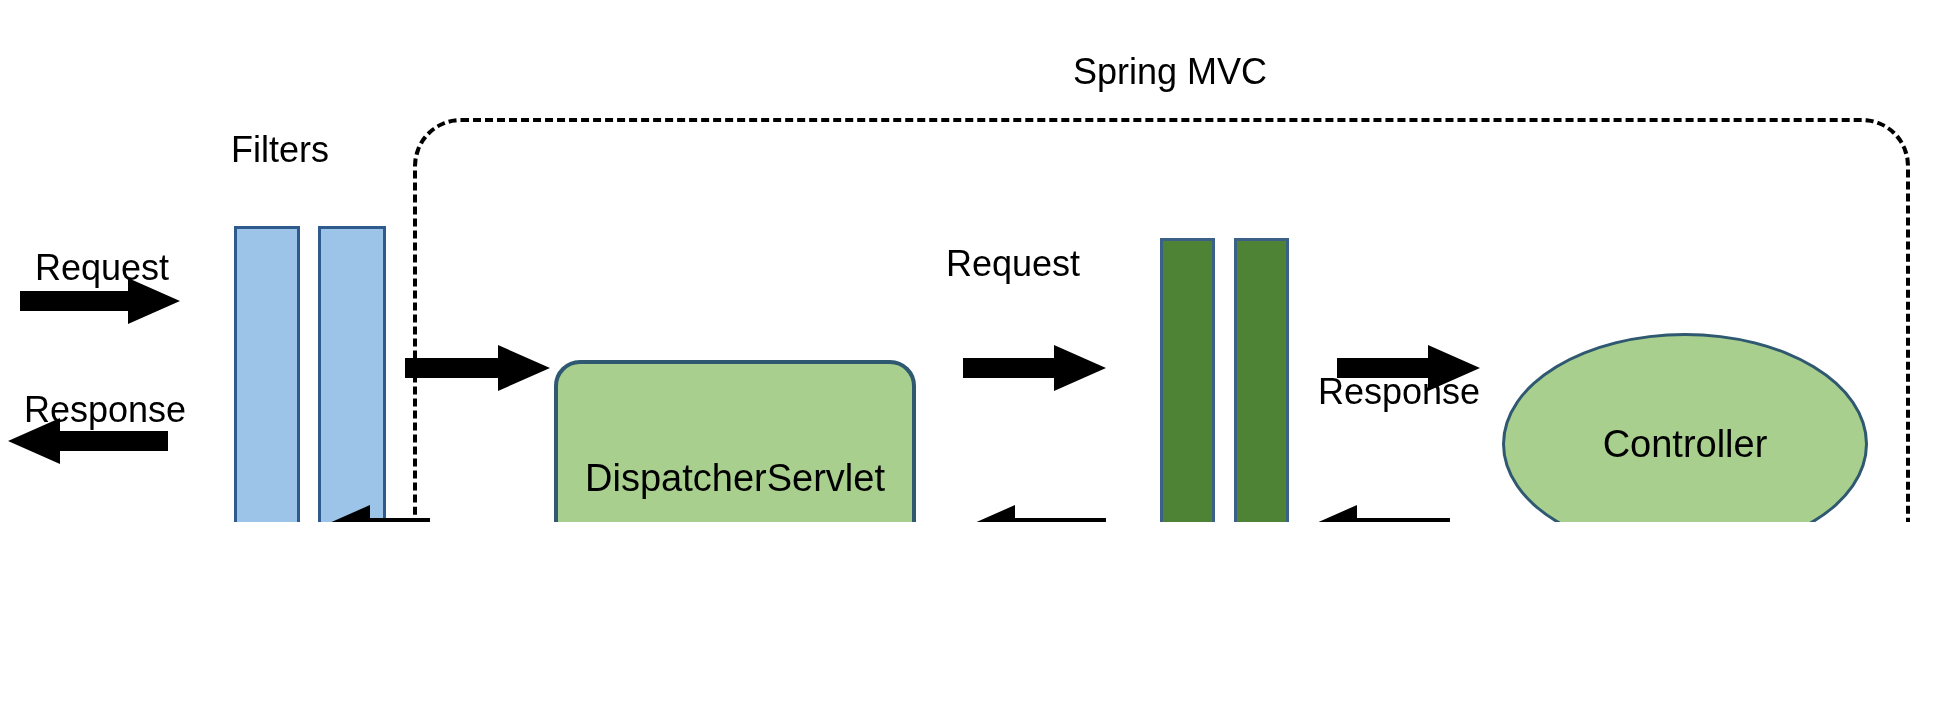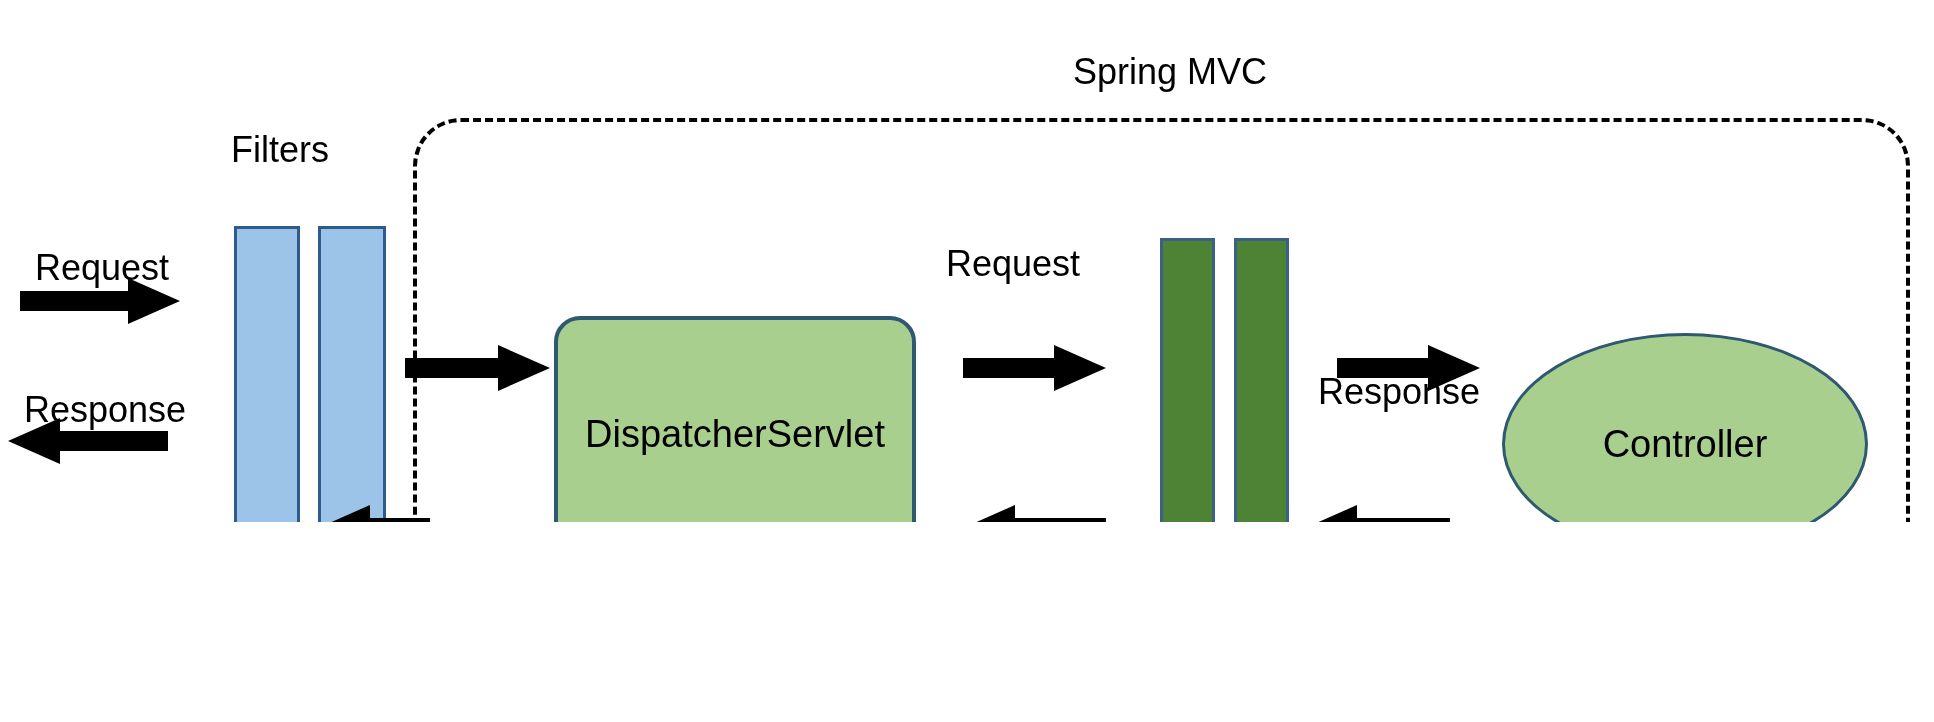--- a/index.html
+++ b/index.html
@@ -39,20 +39,21 @@
   .bar-interceptor {
     background: #4E8234;
     border: 3px solid #3B6187;
   }
   .dispatcher-box {
     position: absolute;
     box-sizing: border-box;
     background: #A9CF8F;
     border: 4px solid #2F5871;
     border-radius: 26px;
+    margin-top: 44px;
   }
   .dispatcher-box span {
     position: absolute;
     left: 0;
     right: 0;
     top: 50%;
     transform: translateY(-50%);
     text-align: center;
     font-size: 38px;
     color: #000;

